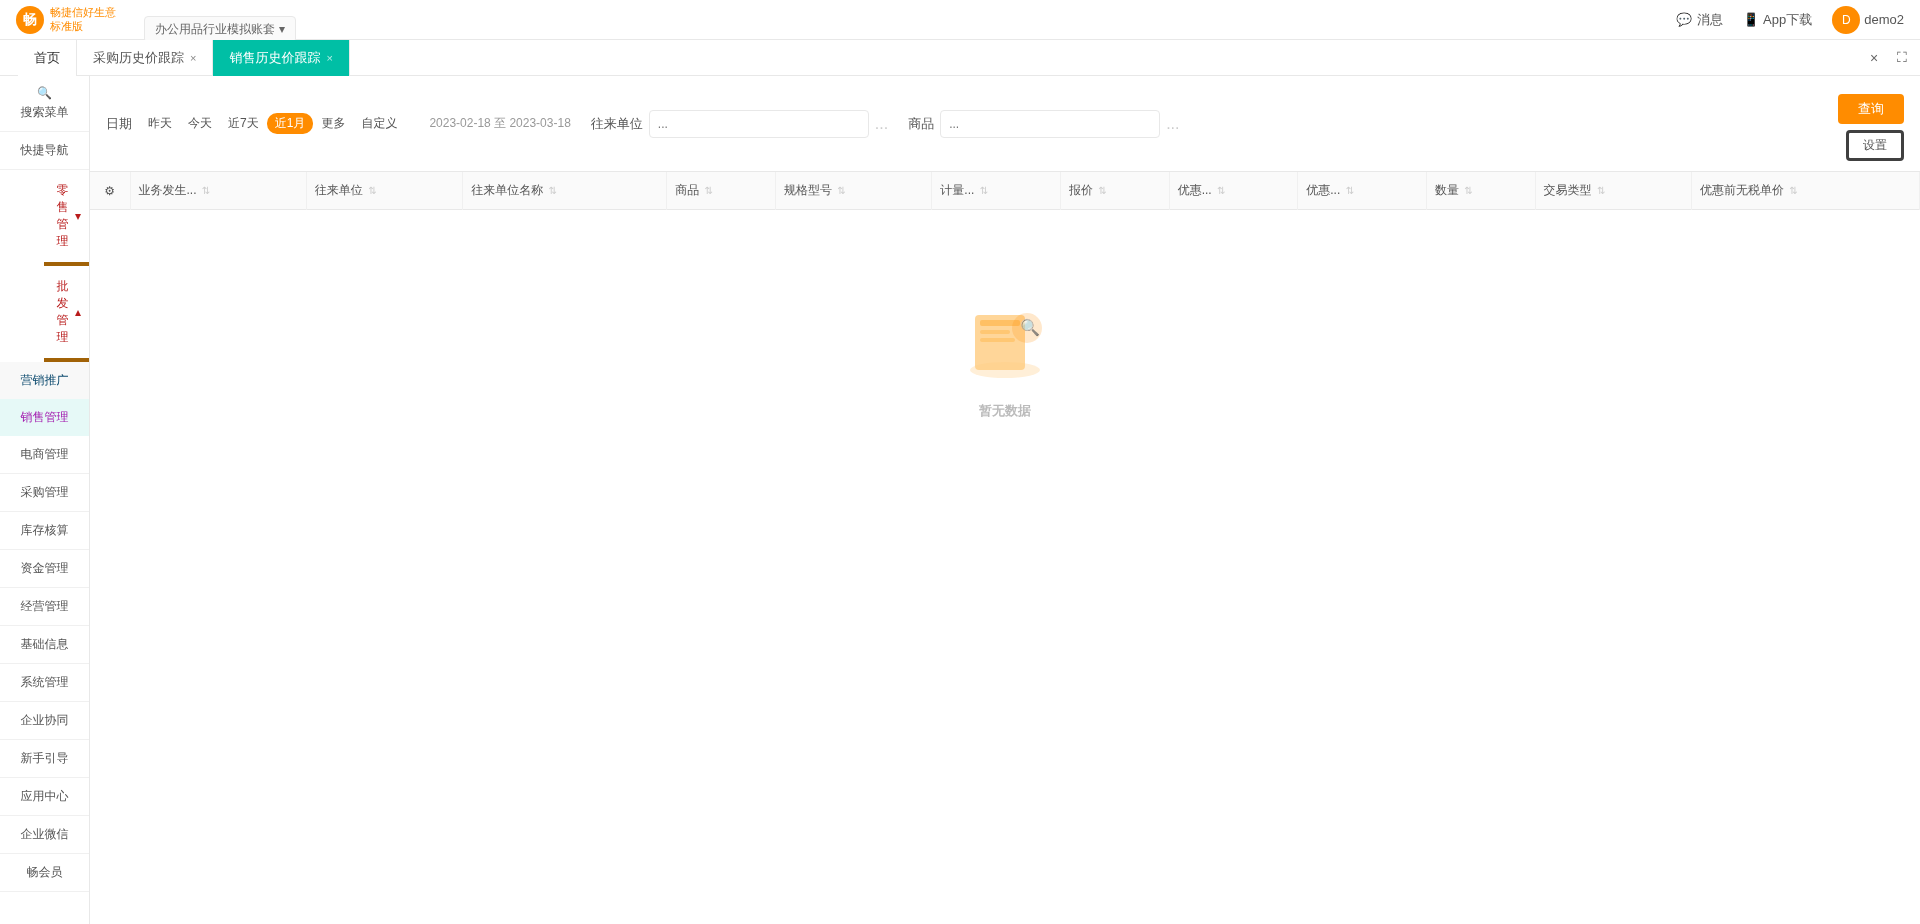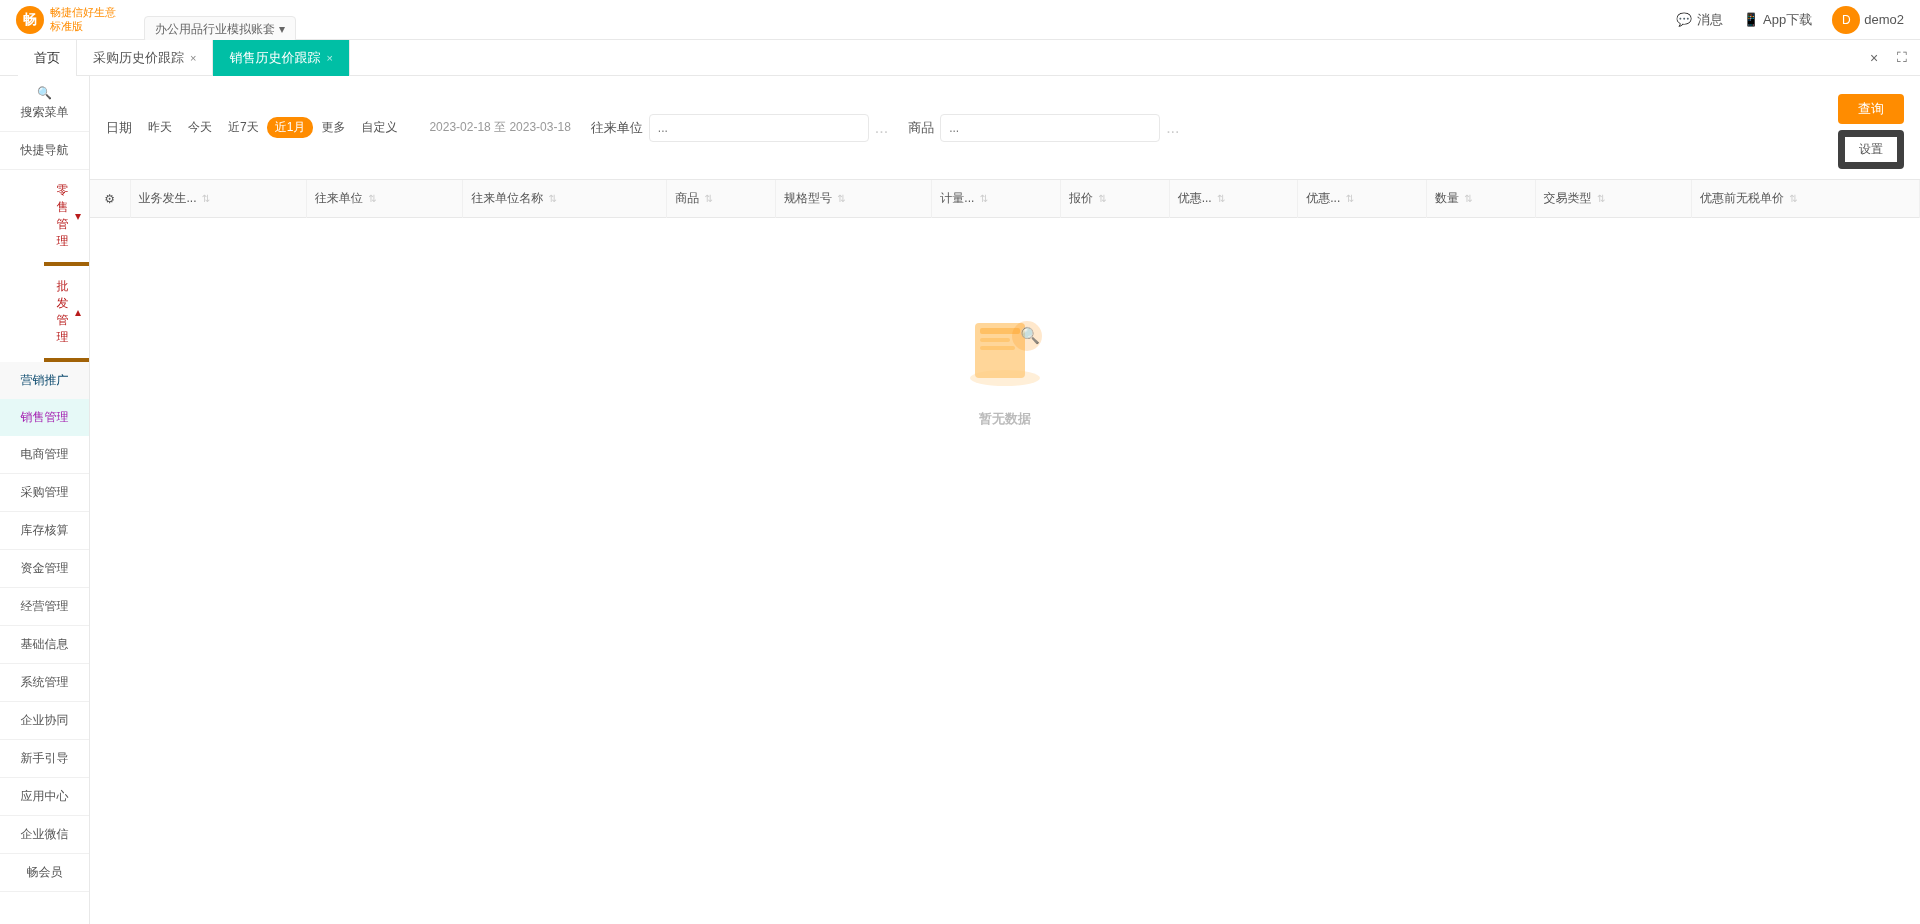--- a/index.html
+++ b/index.html
@@ -51,21 +51,21 @@
     .filter-group { display: flex; align-items: center; gap: 8px; }
     .filter-label { font-size: 13px; color: #555; }
     .date-btns { display: flex; align-items: center; }
     .date-btn { padding: 2px 8px; font-size: 12px; color: #555; cursor: pointer; border-radius: 3px; }
     .date-btn.active { background: #ff8c00; color: #fff; border-radius: 10px; }
     .date-range { font-size: 12px; color: #999; margin-left: 4px; }
     .filter-input-group { display: flex; align-items: center; gap: 6px; }
     .filter-input { width: 220px; height: 28px; border: 1px solid #e8e8e8; border-radius: 4px; padding: 0 8px; font-size: 12px; outline: none; }
     .filter-dots { color: #ccc; font-size: 16px; cursor: pointer; }
     .query-btn { background: #ff8c00; color: #fff; border: none; padding: 6px 20px; border-radius: 4px; cursor: pointer; font-size: 13px; margin-top: 8px; }
-    .setting-btn { background: #fff; color: #555; border: 7px solid #404040; padding: 4px 14px; border-radius: 4px; cursor: pointer; font-size: 12px; }
+    .setting-btn { background: #fff; color: #555; border: 3px solid #404040; padding: 4px 14px; border-radius: 4px; cursor: pointer; font-size: 12px; }
 
     
     .table-wrap { flex: 1; background: #fff; margin: 0; overflow: auto; }
     table { width: 100%; border-collapse: collapse; font-size: 12px; }
     thead tr { background: #fafafa; border-bottom: 1px solid #e8e8e8; }
     thead th { padding: 10px 8px; text-align: left; font-weight: normal; color: #555; border-right: 1px solid #f0f0f0; white-space: nowrap; user-select: none; cursor: pointer; }
     thead th .sort-icon { display: inline-block; margin-left: 2px; color: #ccc; font-size: 10px; }
     .table-settings-col { width: 40px; text-align: center; }
 
     

